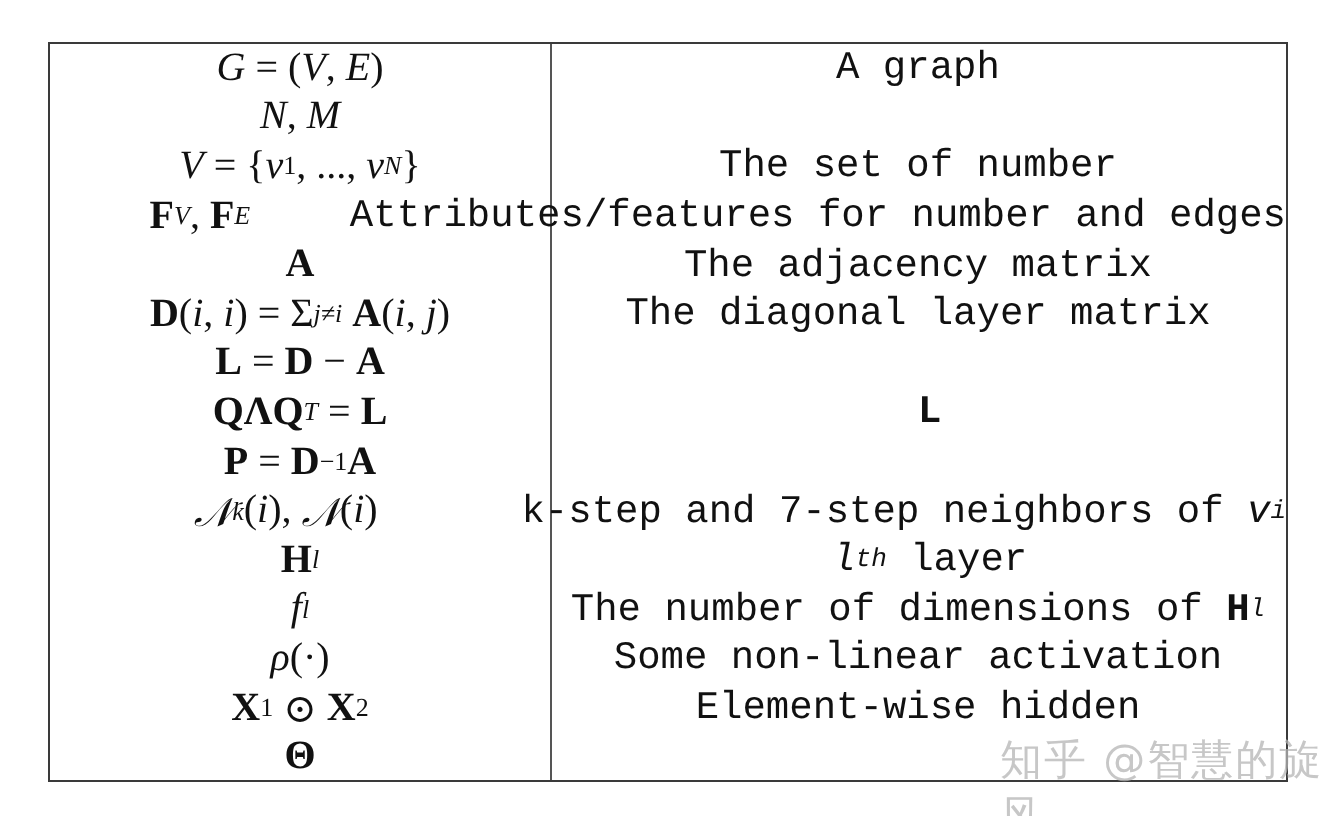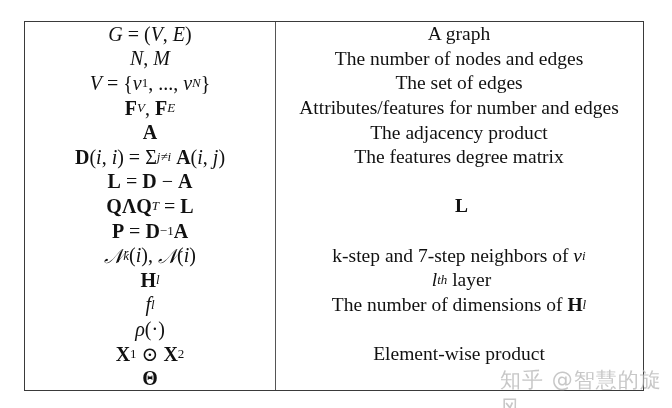--- a/index.html
+++ b/index.html
@@ -6,21 +6,21 @@
   body { width: 672px; height: 408px; position: relative; overflow: hidden;
          font-family: "Liberation Serif", "DejaVu Serif", serif; color: #111; }
   .table-box { position: absolute; left: 24px; top: 21px; width: 620px; height: 370px;
                border: 1.5px solid #3a3a3a; box-sizing: border-box; }
   .divider { position: absolute; left: 250px; top: 0; bottom: 0; width: 0;
              border-left: 1.5px solid #555; }
   .rows { position: absolute; left: 0; top: 0; right: 0; bottom: 0; }
   .row { position: absolute; left: 0; right: 0; height: 24.6px; display: flex; }
   .cell { display: flex; align-items: center; justify-content: center; white-space: nowrap; }
   .sym { width: 250px; font-size: 20px; }
-  .desc { flex: 1; font-size: 19.5px; }
+  .desc { flex: 1; font-size: 19.5px; font-family: Liberation Mono, monospace; }
   .it { font-style: italic; }
   .bf { font-weight: bold; font-style: normal; }
   sup, sub { font-size: 13px; line-height: 0; }
   .cal { font-style: italic; font-family: "DejaVu Serif", serif; }
   .watermark { position: absolute; left: 500px; top: 366px; font-size: 21px; color: rgba(180,180,180,0.75);
                font-family: "DejaVu Sans", sans-serif; letter-spacing: 1px; }
 </style>
 </head>
 <body>
 
@@ -28,43 +28,42 @@
   <div class="divider"></div>
   <div class="rows">
 
     <div class="row" style="top:0px">
       <div class="cell sym"><span class="it">G</span>&nbsp;=&nbsp;(<span class="it">V</span>,&nbsp;<span class="it">E</span>)</div>
       <div class="cell desc">A graph</div>
     </div>
 
     <div class="row" style="top:24.6px">
       <div class="cell sym"><span class="it">N</span>,&nbsp;<span class="it">M</span></div>
-      <div class="cell desc">The number of nodes and edges</div>
     </div>
 
     <div class="row" style="top:49.2px">
       <div class="cell sym"><span class="it">V</span>&nbsp;=&nbsp;{<span class="it">v</span><sub>1</sub>,&nbsp;...,&nbsp;<span class="it">v</span><sub class="it">N</sub>}</div>
-      <div class="cell desc">The set of edges</div>
+      <div class="cell desc">The set of number</div>
     </div>
 
     <div class="row" style="top:73.8px">
       <div class="cell sym"><span class="bf">F</span><sup class="it">V</sup>,&nbsp;<span class="bf">F</span><sup class="it">E</sup></div>
       <div class="cell desc">Attributes/features for number and edges</div>
     </div>
 
     <div class="row" style="top:98.4px">
       <div class="cell sym">
           <span class="bf">A</span>
         </div>
-      <div class="cell desc">The adjacency product</div>
+      <div class="cell desc">The adjacency matrix</div>
     </div>
 
     <div class="row" style="top:123px">
       <div class="cell sym"><span class="bf">D</span>(<span class="it">i</span>,&nbsp;<span class="it">i</span>)&nbsp;=&nbsp;Σ<sub class="it">j≠i</sub>&nbsp;<span class="bf">A</span>(<span class="it">i</span>,&nbsp;<span class="it">j</span>)</div>
-      <div class="cell desc">The features degree matrix</div>
+      <div class="cell desc">The diagonal layer matrix</div>
     </div>
 
     <div class="row" style="top:147.6px">
       <div class="cell sym"><span class="bf">L</span>&nbsp;=&nbsp;<span class="bf">D</span>&nbsp;−&nbsp;<span class="bf">A</span></div>
     </div>
 
     <div class="row" style="top:172.2px">
       <div class="cell sym"><span class="bf">QΛQ</span><sup class="it">T</sup>&nbsp;=&nbsp;<span class="bf">L</span></div>
       <div class="cell desc">&nbsp;<span class="bf">L</span></div>
     </div>
@@ -89,25 +88,26 @@
     <div class="row" style="top:270.6px">
       <div class="cell sym">
           <span class="it">f</span>
           <sub class="it">l</sub>
         </div>
       <div class="cell desc"><span>The number of dimensions of </span>&nbsp;<span class="bf">H</span><sup class="it">l</sup></div>
     </div>
 
     <div class="row" style="top:295.2px">
       <div class="cell sym"><span class="it">ρ</span>(·)</div>
+      <div class="cell desc">Some non-linear activation</div>
     </div>
 
     <div class="row" style="top:319.8px">
       <div class="cell sym"><span class="bf">X</span><sub>1</sub>&nbsp;⊙&nbsp;<span class="bf">X</span><sub>2</sub></div>
-      <div class="cell desc">Element-wise product</div>
+      <div class="cell desc">Element-wise hidden</div>
     </div>
 
     <div class="row" style="top:344.4px">
       <div class="cell sym">
           <span class="bf">Θ</span>
         </div>
     </div>
 
   </div>
 </div>

